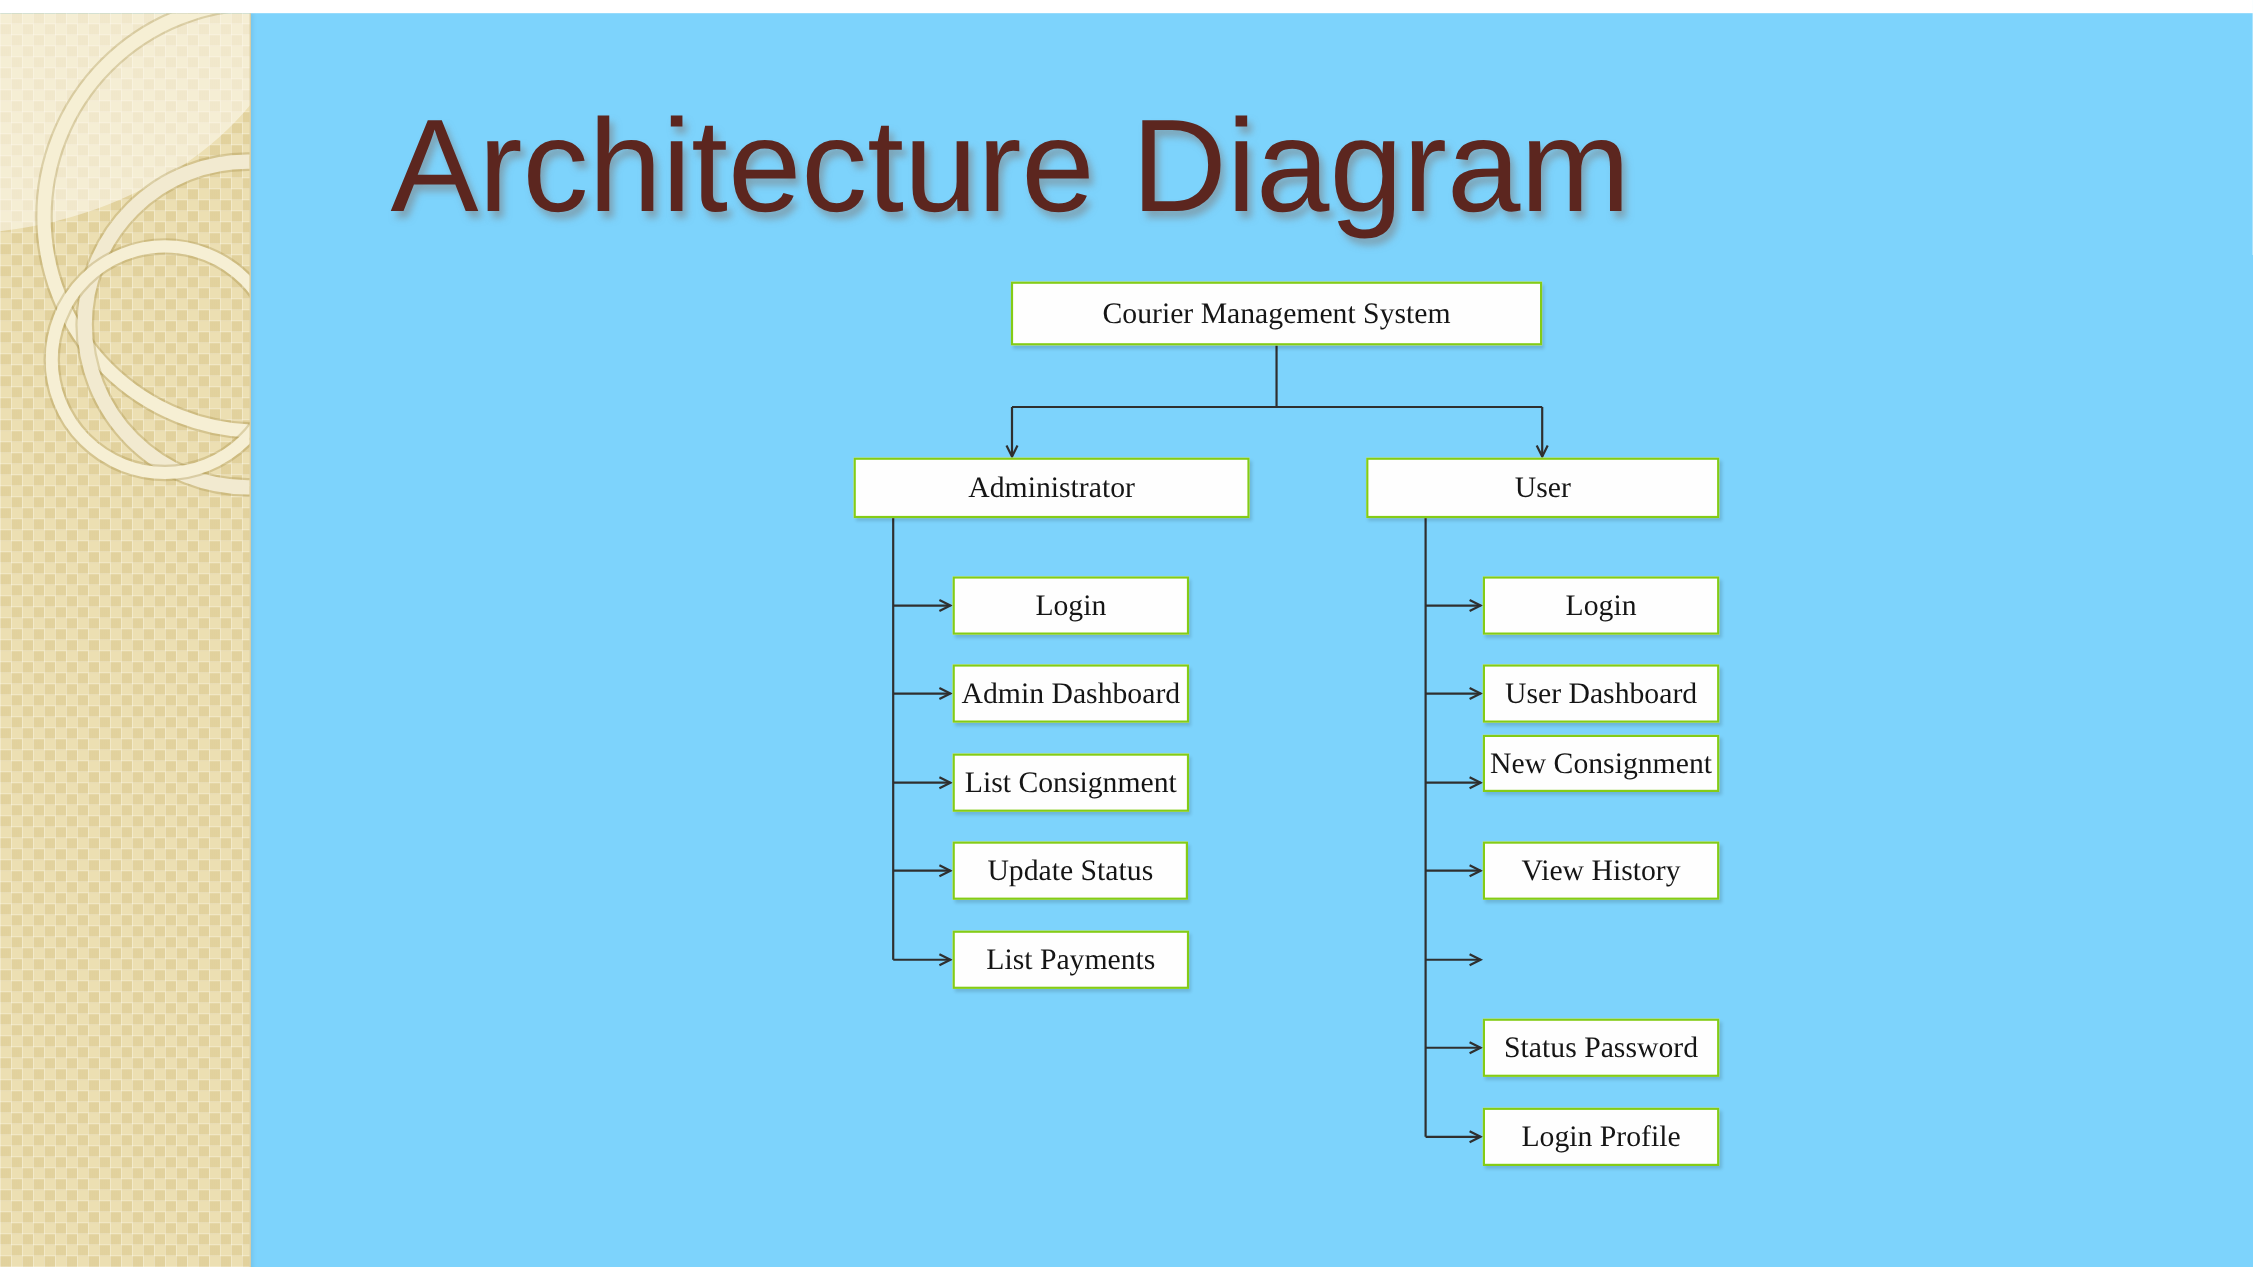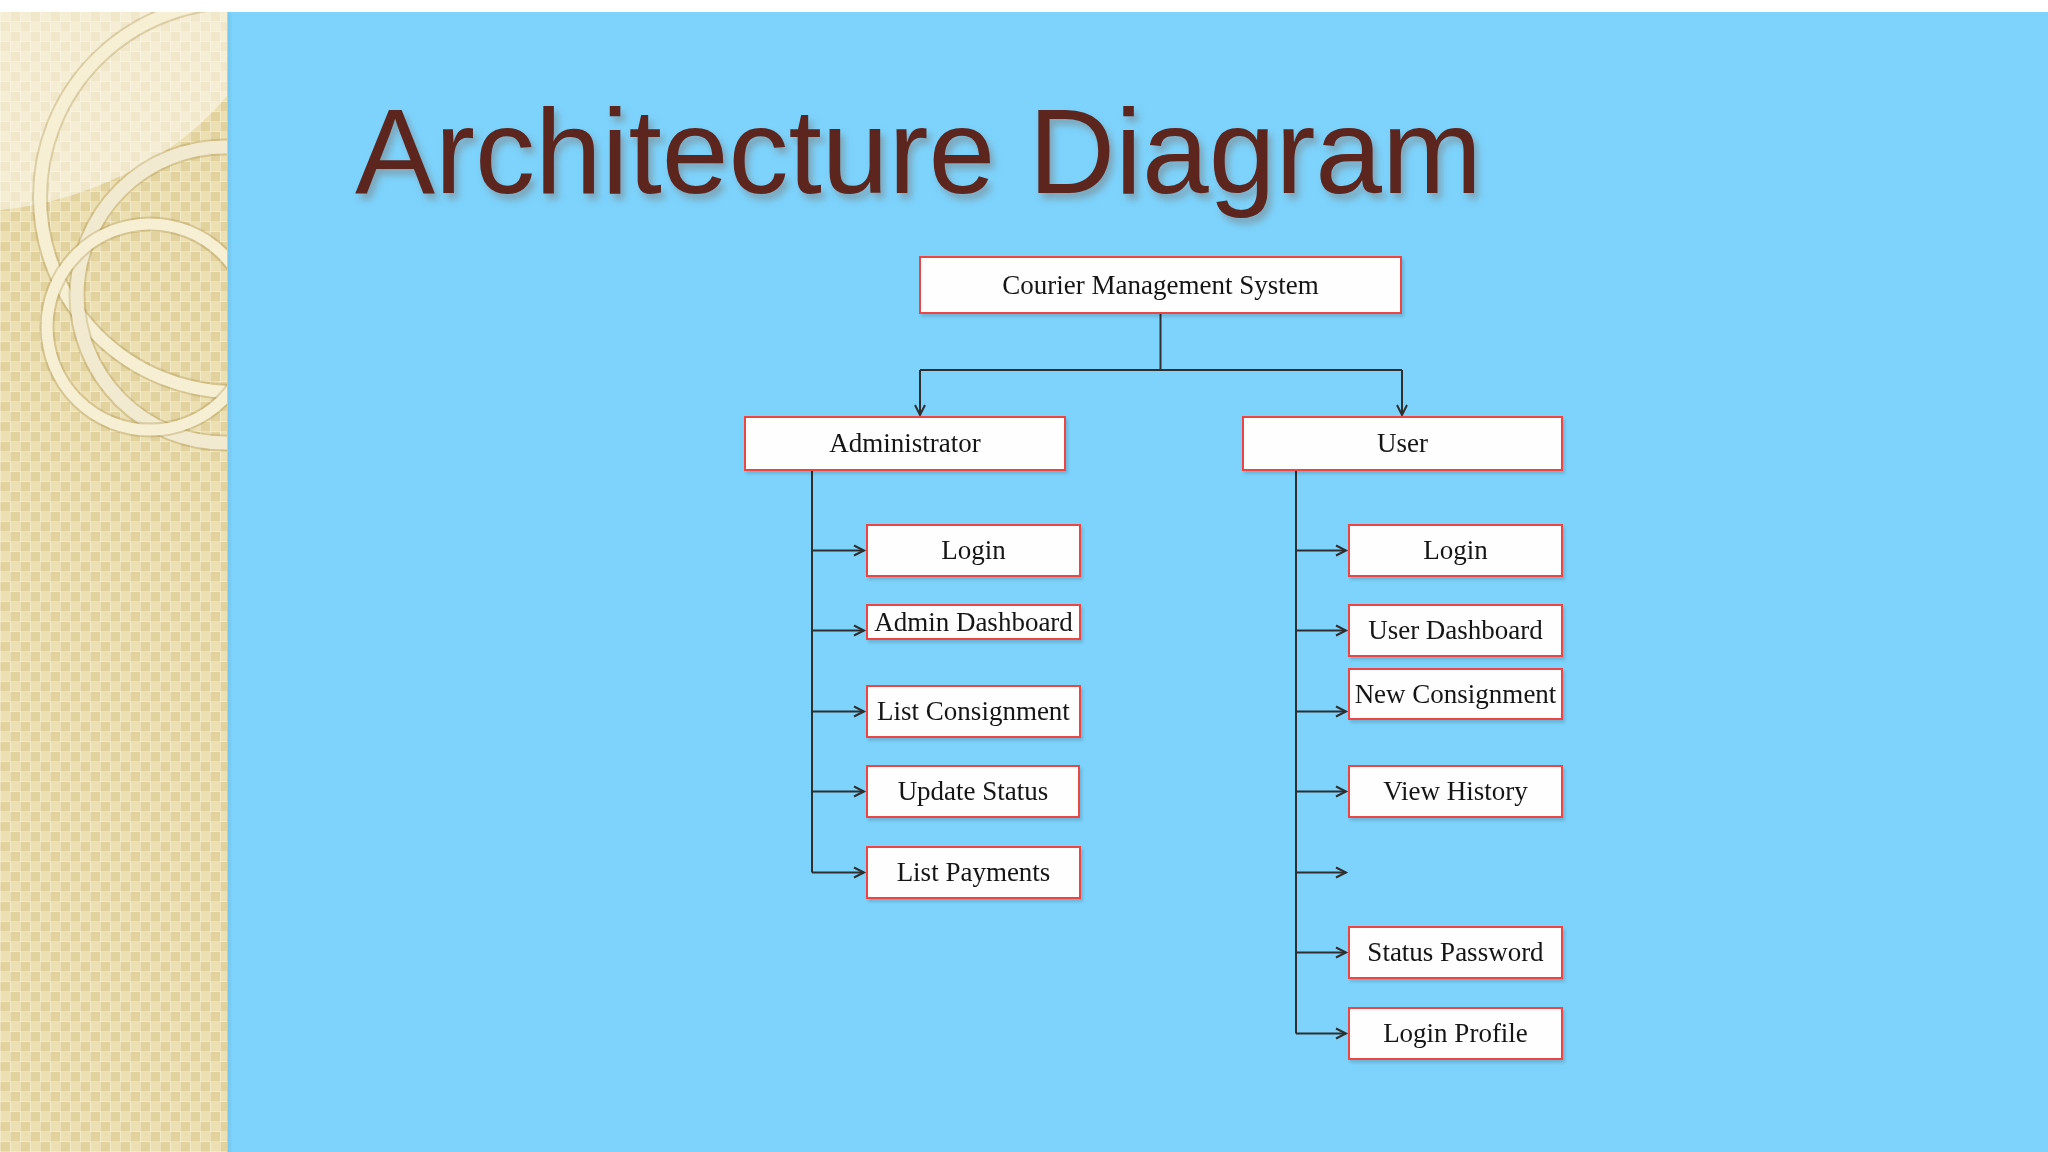--- a/index.html
+++ b/index.html
@@ -22,21 +22,21 @@
   
   #title{position:absolute;left:355px;top:79px;margin:0;
     font-size:120px;line-height:1;font-weight:400;letter-spacing:0px;
     color:#5C261F;white-space:nowrap;
     text-shadow:4px 6px 7px rgba(125,125,125,0.55);}
 
   
   #diagram{position:absolute;left:0;top:0;width:2048px;height:1152px;}
   #connectors{position:absolute;left:0;top:0;}
   .node{position:absolute;box-sizing:border-box;background:#fefefe;
-    border:2px solid #ef4444;display:flex;align-items:center;justify-content:center;
+    border:2px solid #84cc16;display:flex;align-items:center;justify-content:center;
     font-family:"Liberation Serif",serif;font-size:27px;color:#151515;
     box-shadow:2px 3px 3px rgba(0,0,0,0.14);white-space:nowrap;}
 </style>
 </head>
 <body>
 
 <div id="slide">
 
   <aside id="sidebar">
     <svg width="227" height="1152" viewBox="0 0 227 1152">
@@ -90,25 +90,25 @@
         <path d="M1296 699.5 H1346" marker-end="url(#arr)"></path>
         <path d="M1296 779.5 H1346" marker-end="url(#arr)"></path>
         <path d="M1296 860.5 H1346" marker-end="url(#arr)"></path>
         <path d="M1296 940.5 H1346" marker-end="url(#arr)"></path>
         <path d="M1296 1021.5 H1346" marker-end="url(#arr)"></path>
       </g>
     </svg>
 
     <div class="node" style="left:919px;top:244px;width:483px;height:58px">Courier Management System</div>
 
-    <div class="node" style="left:744px;top:404px;width:322px;height:55px">Administrator</div>
+    <div class="node" style="left:776px;top:404px;width:360px;height:55px">Administrator</div>
     <div class="node" style="left:1242px;top:404px;width:321px;height:55px">User</div>
 
     <div class="node" style="left:866px;top:512px;width:215px;height:53px">Login</div>
-    <div class="node" style="left:866px;top:592px;width:215px;height:36px">Admin Dashboard</div>
+    <div class="node" style="left:866px;top:592px;width:215px;height:53px">Admin Dashboard</div>
     <div class="node" style="left:866px;top:673px;width:215px;height:53px">List Consignment</div>
     <div class="node" style="left:866px;top:753px;width:214px;height:53px">Update Status</div>
     <div class="node" style="left:866px;top:834px;width:215px;height:53px">List Payments</div>
 
     <div class="node" style="left:1348px;top:512px;width:215px;height:53px">Login</div>
     <div class="node" style="left:1348px;top:592px;width:215px;height:53px">User Dashboard</div>
     <div class="node" style="left:1348px;top:656px;width:215px;height:52px">New Consignment</div>
     <div class="node" style="left:1348px;top:753px;width:215px;height:53px">View History</div>
     <div class="node" style="left:1348px;top:914px;width:215px;height:53px">Status Password</div>
     <div class="node" style="left:1348px;top:995px;width:215px;height:53px">Login Profile</div>

